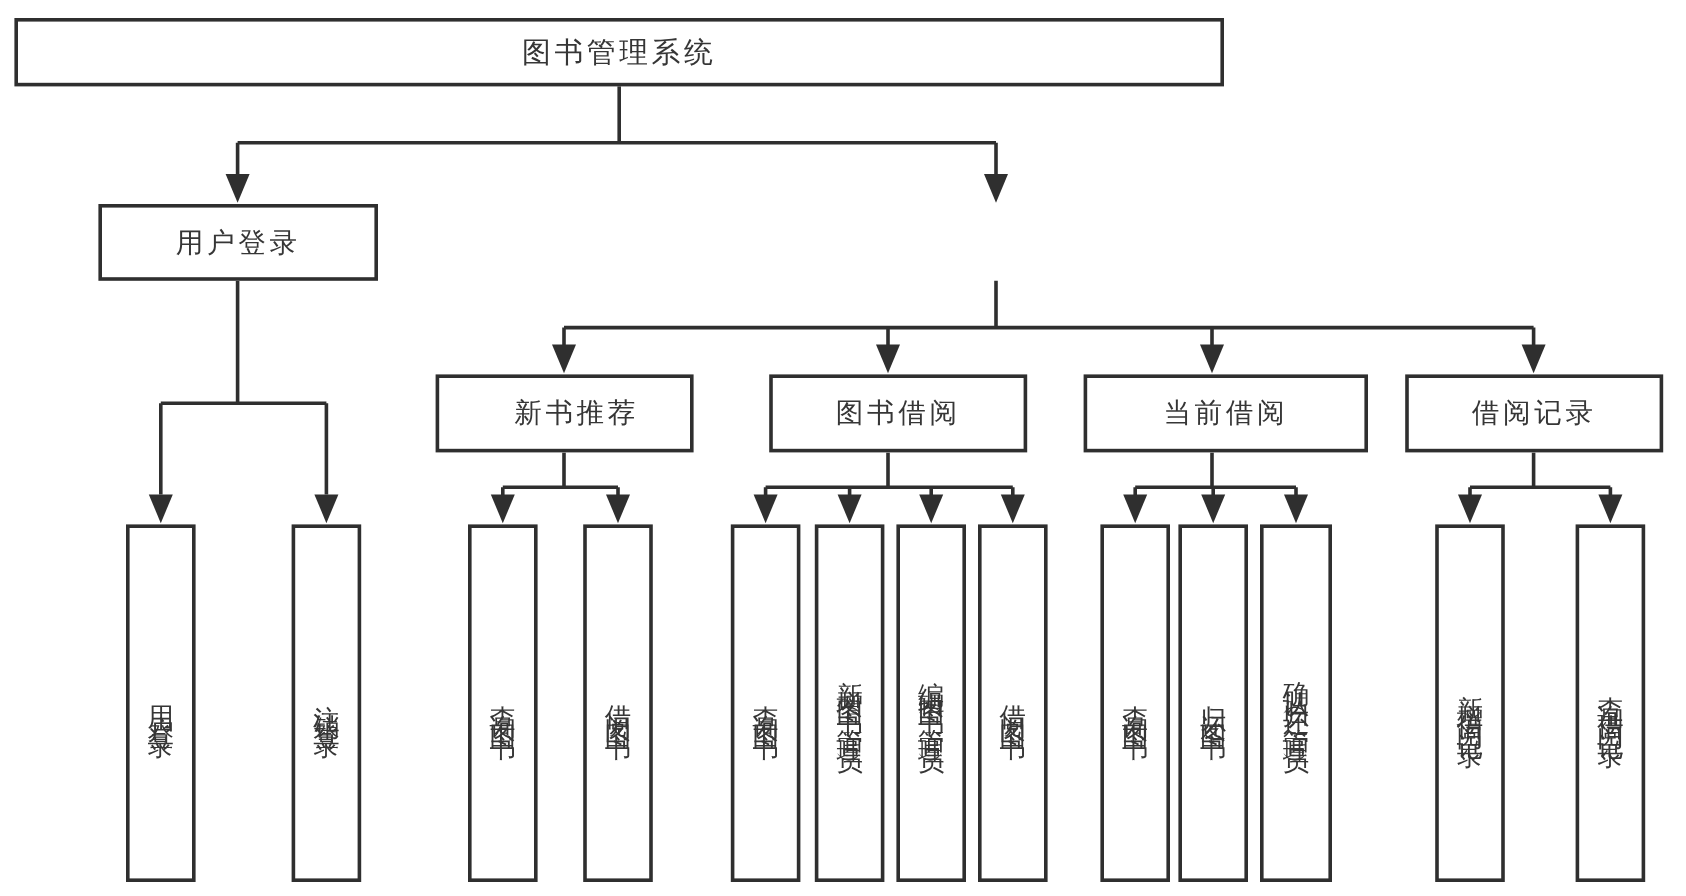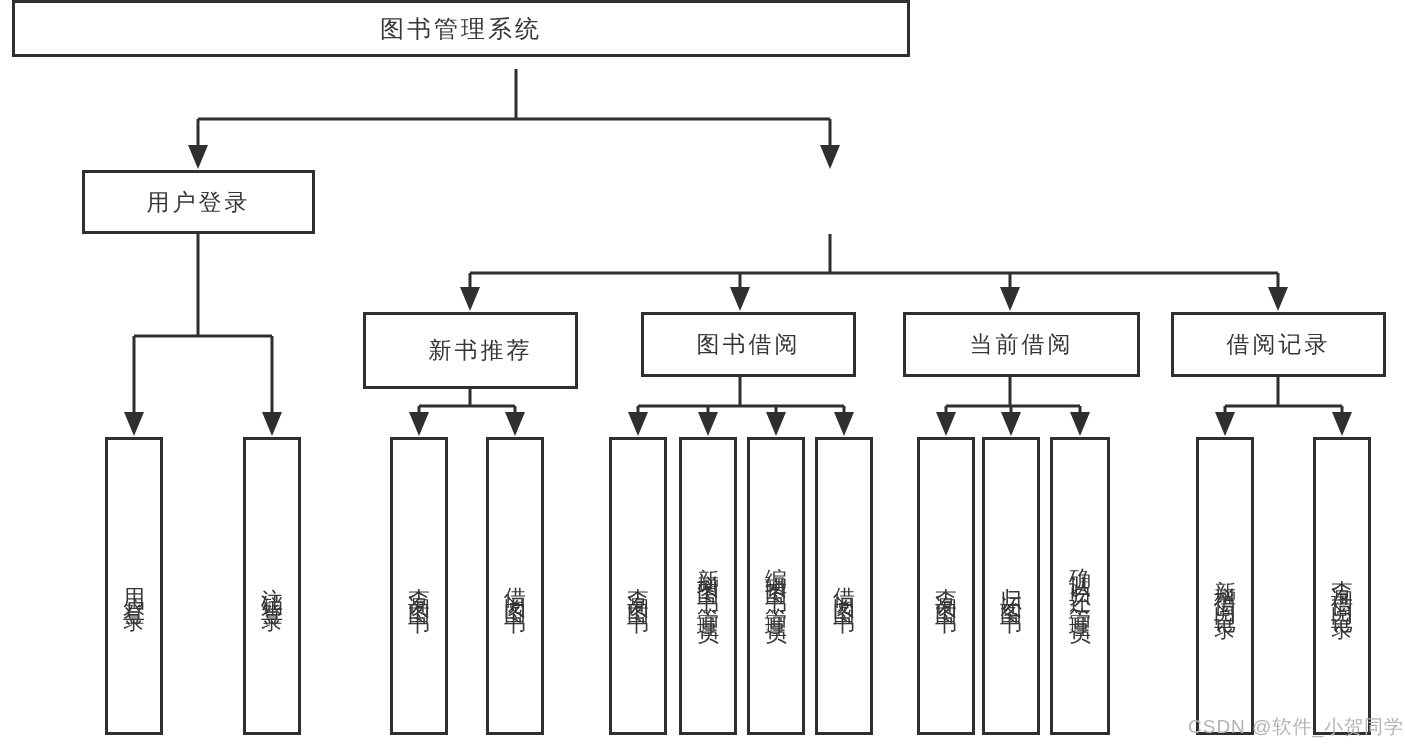--- a/index.html
+++ b/index.html
@@ -94,29 +94,29 @@
       <polygon points="1070,412 1090,412 1080,436"></polygon>
     </g>
 
     <g>
       <path d="M1278 377 V406 M1225 406 H1342 M1225 406 V413 M1342 406 V413"></path>
       <polygon points="1215,412 1235,412 1225,436"></polygon>
       <polygon points="1332,412 1352,412 1342,436"></polygon>
     </g>
   </svg>
 
-  <div class="node root-node" style="left:12px;top:0;width:898px;height:57px;">
+  <div class="node root-node" style="left:12px;top:15px;width:1008px;height:57px;">
     <span class="h-label">图书管理系统</span>
   </div>
 
   <div class="node" style="left:82px;top:170px;width:233px;height:64px;">
     <span class="h-label">用户登录</span>
   </div>
 
-  <div class="node" style="left:363px;top:312px;width:215px;height:77px;padding-left:20px;">
+  <div class="node" style="left:363px;top:312px;width:215px;height:65px;padding-left:20px;">
     <span class="h-label">新书推荐</span>
   </div>
   <div class="node" style="left:641px;top:312px;width:215px;height:65px;">
     <span class="h-label">图书借阅</span>
   </div>
   <div class="node" style="left:903px;top:312px;width:237px;height:65px;">
     <span class="h-label">当前借阅</span>
   </div>
   <div class="node" style="left:1171px;top:312px;width:215px;height:65px;">
     <span class="h-label">借阅记录</span>
@@ -159,15 +159,14 @@
     <span class="v-label">确认归还（管理员）</span>
   </div>
 
   <div class="node leaf" style="left:1196px;top:437px;width:58px;height:298px;">
     <span class="v-label">新增借阅记录</span>
   </div>
   <div class="node leaf" style="left:1313px;top:437px;width:58px;height:298px;">
     <span class="v-label">查询借阅记录</span>
   </div>
 
-  <div class="watermark">CSDN @软件_小贺同学</div>
 
 </div>
 
 </body></html>

